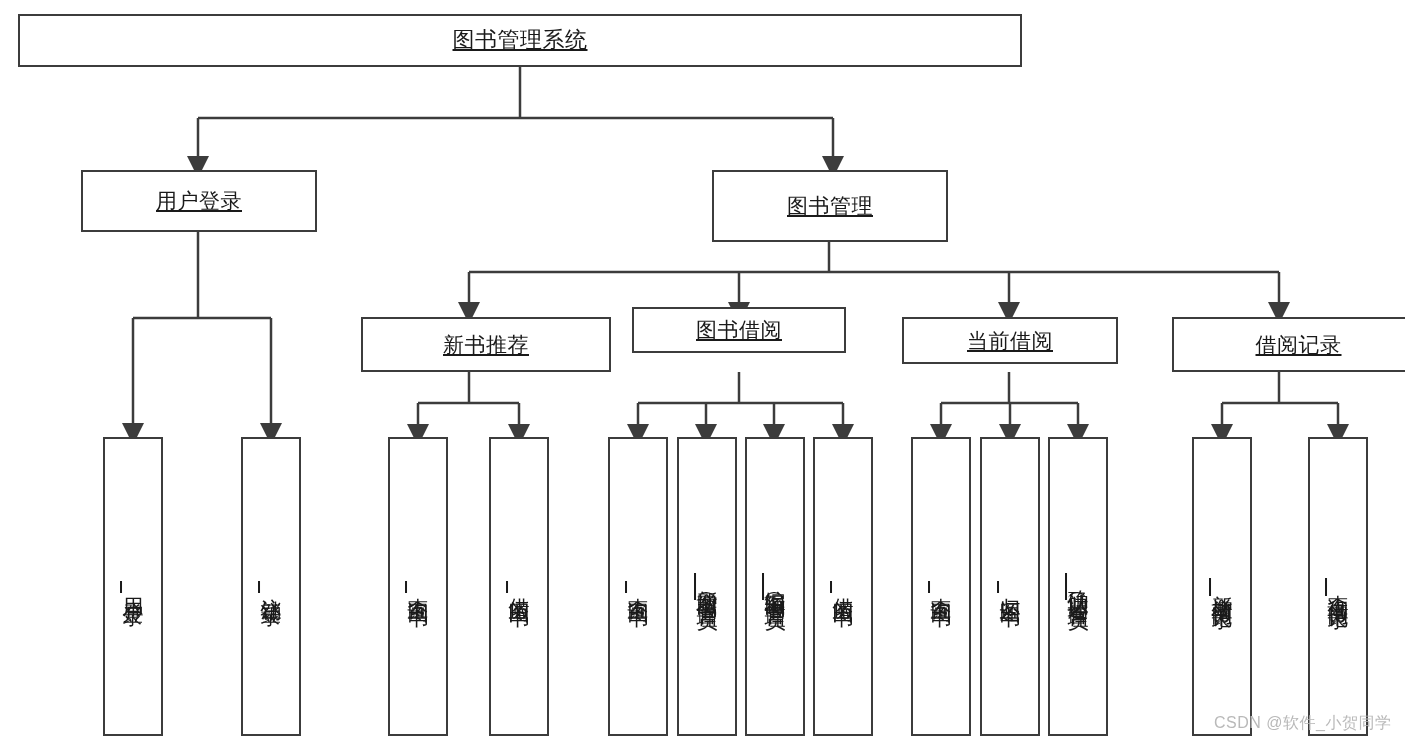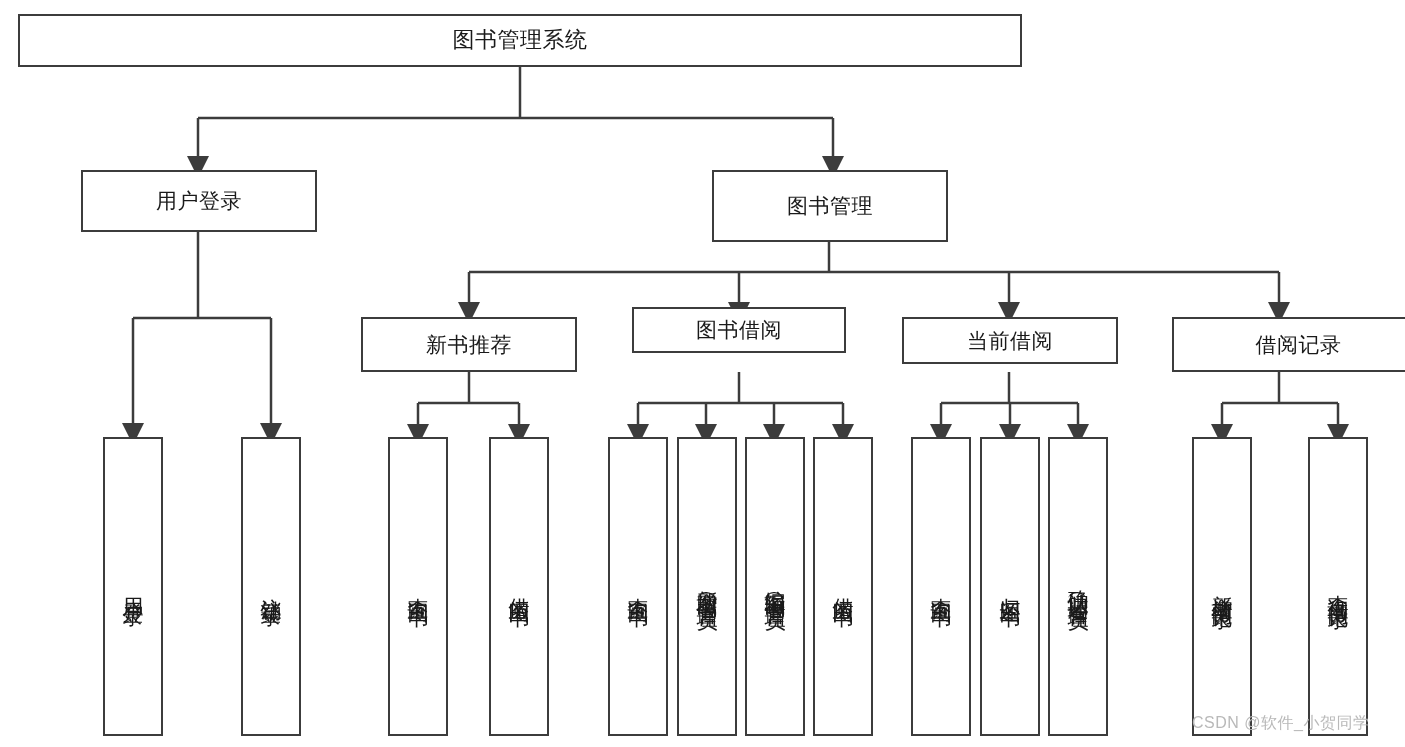--- a/index.html
+++ b/index.html
@@ -32,20 +32,21 @@
     background: #ffffff;
     display: flex;
     align-items: center;
     justify-content: center;
     color: #1a1a1a;
   }
   .node .lbl {
     display: block;
     text-align: center;
     line-height: 1.12;
+    text-decoration: underline;
   }
   .node.horiz .lbl {
     font-size: 21px;
     letter-spacing: 0.5px;
   }
   .node.root .lbl {
     font-size: 22px;
     letter-spacing: 0.5px;
   }
   .node.vert {
@@ -61,20 +62,21 @@
     max-height: 270px;
   }
   .watermark {
     position: absolute;
     left: 1192px;
     top: 713px;
     font-size: 16px;
     color: #b9b9b9;
     white-space: nowrap;
     letter-spacing: 0.5px;
+    padding-left: 22px;
   }
 </style>
 </head>
 <body>
 
 <div id="canvas">
 
   <svg class="edges" viewBox="0 0 1405 747">
     <defs>
       <marker id="arrow" markerWidth="9" markerHeight="9" refX="1" refY="4.5" orient="auto" markerUnits="strokeWidth">
@@ -130,21 +132,21 @@
     <span class="lbl">图书管理系统</span>
   </div>
 
   <div class="node horiz" style="left:81px; top:170px; width:236px; height:62px;">
     <span class="lbl">用户登录</span>
   </div>
   <div class="node horiz" style="left:712px; top:170px; width:236px; height:72px;">
     <span class="lbl">图书管理</span>
   </div>
 
-  <div class="node horiz" style="left:361px; top:317px; width:216px; height:55px;">
+  <div class="node horiz" style="left:361px; top:317px; width:250px; height:55px;">
     <span class="lbl">新书推荐</span>
   </div>
   <div class="node horiz" style="left:632px; top:307px; width:214px; height:46px;align-items:center;">
     <span class="lbl">图书借阅</span>
   </div>
   <div class="node horiz" style="left:902px; top:317px; width:216px; height:47px;">
     <span class="lbl">当前借阅</span>
   </div>
   <div class="node horiz" style="left:1172px; top:317px; width:253px; height:55px;">
     <span class="lbl">借阅记录</span>

